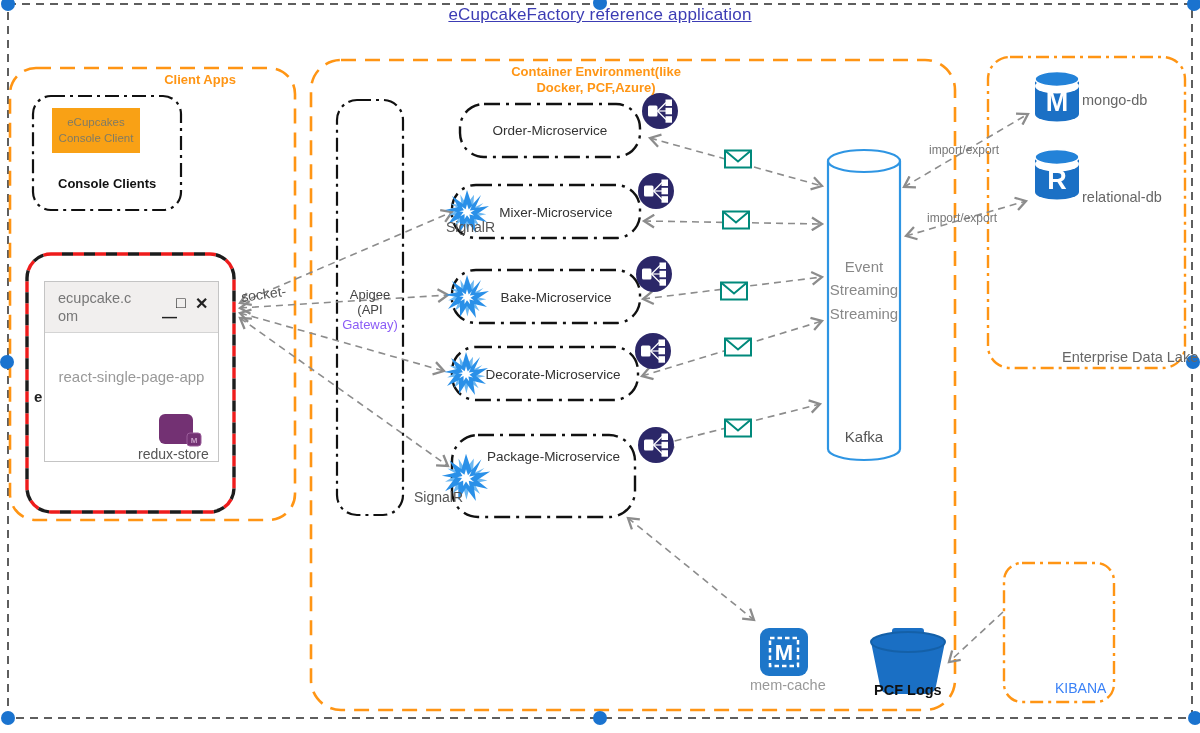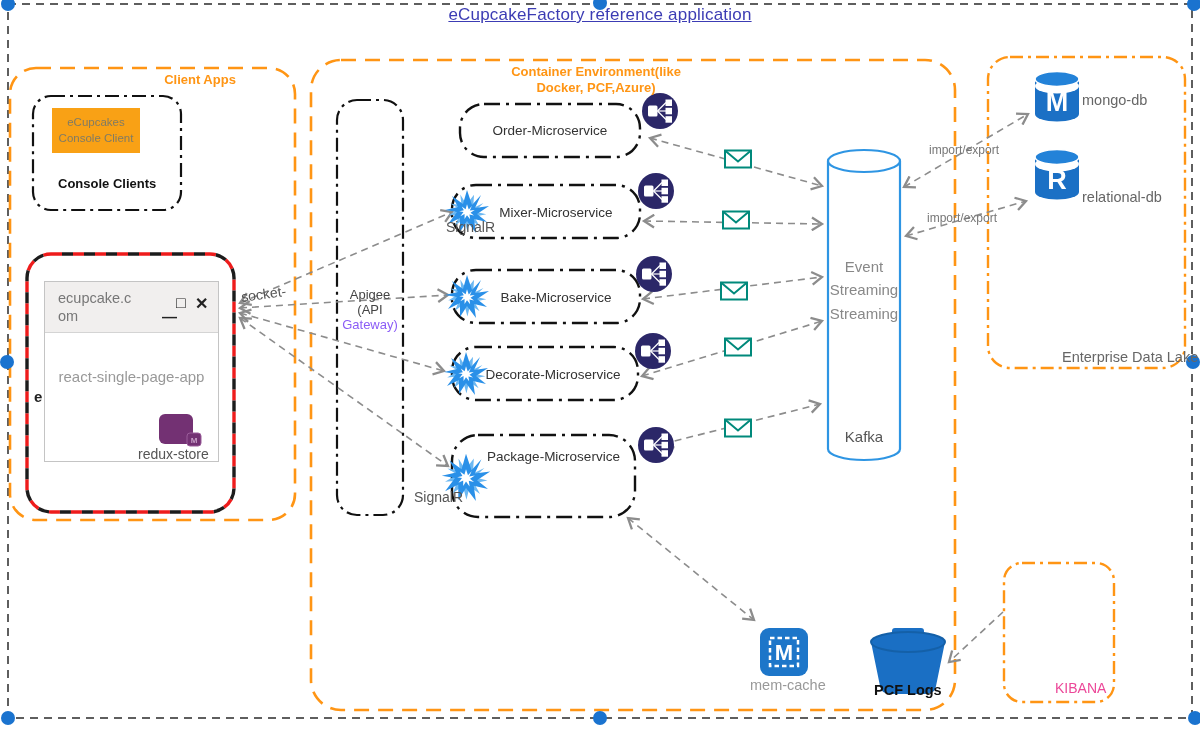--- a/index.html
+++ b/index.html
@@ -298,15 +298,15 @@
 
 <div class="lbl" style="left:1082px;top:92px;font-size:14.5px;color:#666;">mongo-db</div>
 <div class="lbl" style="left:1082px;top:189px;font-size:14.5px;color:#666;">relational-db</div>
 <div class="lbl gray-sm" style="left:929px;top:143px;">import/export</div>
 <div class="lbl gray-sm" style="left:927px;top:211px;">import/export</div>
 <div class="lbl" style="left:1062px;top:349px;font-size:14.5px;color:#666;">Enterprise Data Lake</div>
 
 <div class="lbl" style="left:750px;top:677px;font-size:14.5px;color:#999;">mem-cache</div>
 <div class="lbl" style="left:874px;top:682px;font-size:14.5px;font-weight:bold;color:#111;z-index:4;">PCF Logs</div>
 
-<div class="lbl" style="left:1055px;top:680px;font-size:14px;color:#ec4899;">KIBANA</div>
+<div class="lbl" style="left:1055px;top:680px;font-size:14px;color:#3b82f6;">KIBANA</div>
 
 </div>
 
 </body></html>

